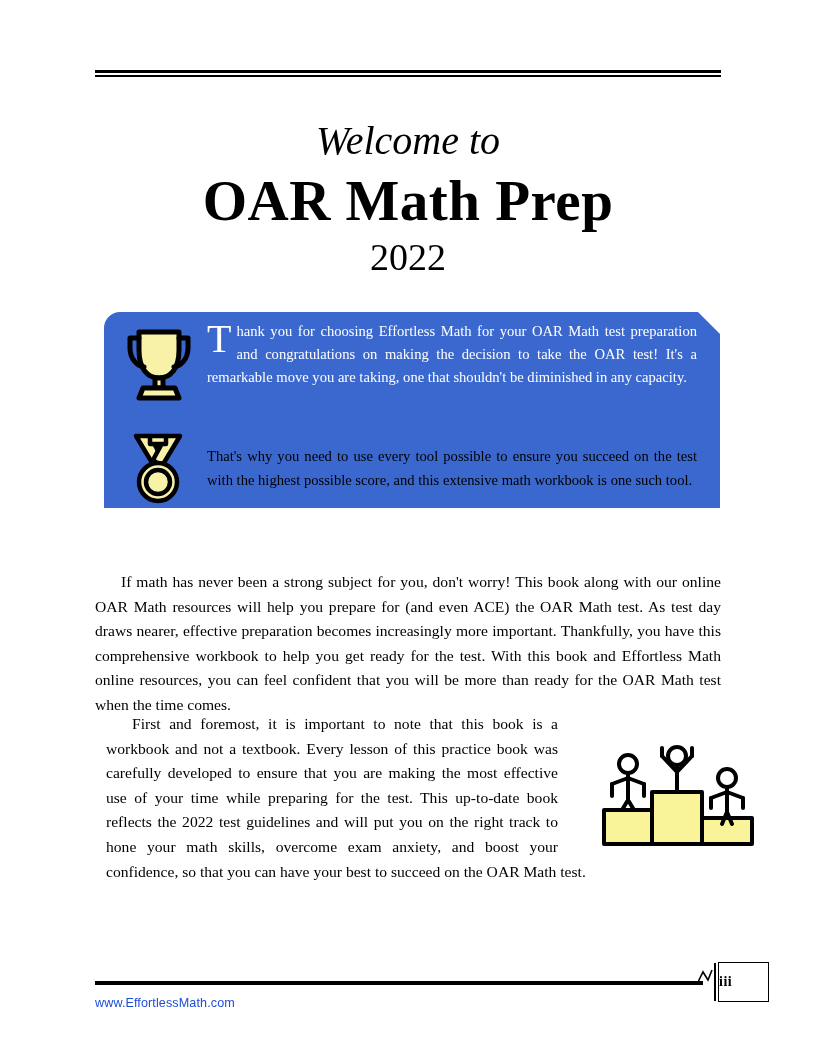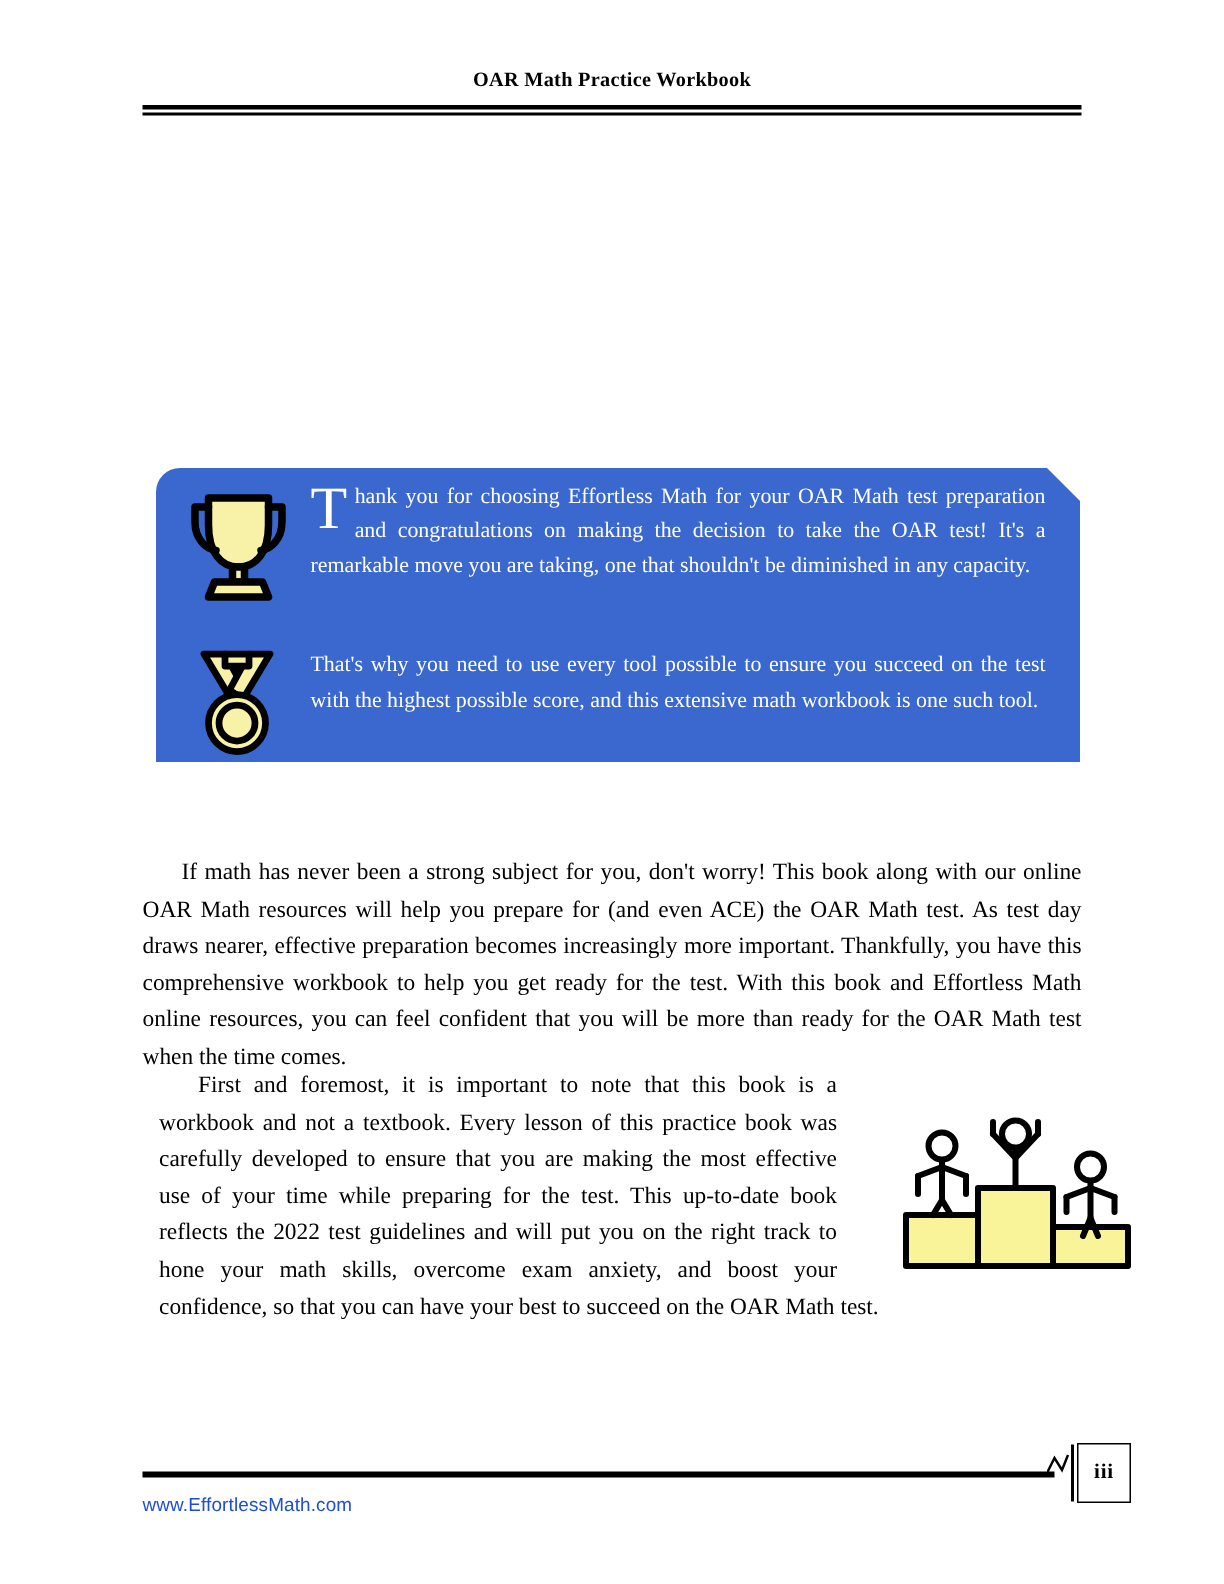--- a/index.html
+++ b/index.html
@@ -133,27 +133,27 @@
     width: 490px;
     font-family: "Liberation Serif", serif;
     font-size: 14.6px;
     line-height: 23px;
     text-align: justify;
     color: #ffffff;
   }
   .callout-text-2 {
     position: absolute;
     left: 103px;
-    top: 4px;
+    top: 17px;
     width: 490px;
     font-family: "Liberation Serif", serif;
     font-size: 14.6px;
     line-height: 23.5px;
     text-align: justify;
-    color: #ffffff;
+    color: #000000;
   }
   .dropcap {
     float: left;
     font-family: "Liberation Serif", serif;
     font-size: 40px;
     line-height: 36px;
     padding: 0 5px 0 0;
     margin-top: 1px;
     color: #ffffff;
   }
@@ -209,27 +209,27 @@
     left: 714px;
     top: 963px;
     width: 1.5px;
     height: 38px;
     background: #000;
   }
   .page-number-box {
     position: absolute;
     left: 718px;
     top: 962px;
-    width: 36px;
+    width: 51px;
     height: 40px;
     border: 1.5px solid #000;
     box-sizing: border-box;
     display: flex;
     align-items: center;
-    justify-content: center;
+    justify-content: flex-start;
   }
   .page-number {
     font-family: "Liberation Serif", serif;
     font-weight: bold;
     font-size: 14px;
     color: #000;
     letter-spacing: 0.5px;
   }
   .footer-url {
     position: absolute;
@@ -239,26 +239,28 @@
     font-size: 12.6px;
     color: #1d4ed8;
     letter-spacing: 0.1px;
   }
 </style>
 </head>
 <body>
 
 <div class="page">
 
-  <div class="header">
-    <span class="header-title">OAR Math Practice Workbook</span>
-  </div>
   <div class="header-rule-thick"></div>
   <div class="header-rule-thin"></div>
 
+  <div class="title-block">
+    <div class="title-welcome">Welcome to</div>
+    <div class="title-main">OAR Math Prep</div>
+    <div class="title-year">2022</div>
+  </div>
 
   <div class="callout">
     <div class="callout-inner">
 
       <div class="callout-row callout-row-1">
         <div class="callout-icon">
           <svg viewBox="0 0 74 82" width="74" height="82" aria-hidden="true">
             <g stroke="#000000" stroke-width="5" stroke-linejoin="round" stroke-linecap="round" fill="#f7f2a8">
               <path d="M17 8 H57 V26 C57 44 49 54 37 54 C25 54 17 44 17 26 Z"></path>
               <path d="M17 14 H8 V24 C8 36 16 42 22 43" fill="none"></path>

